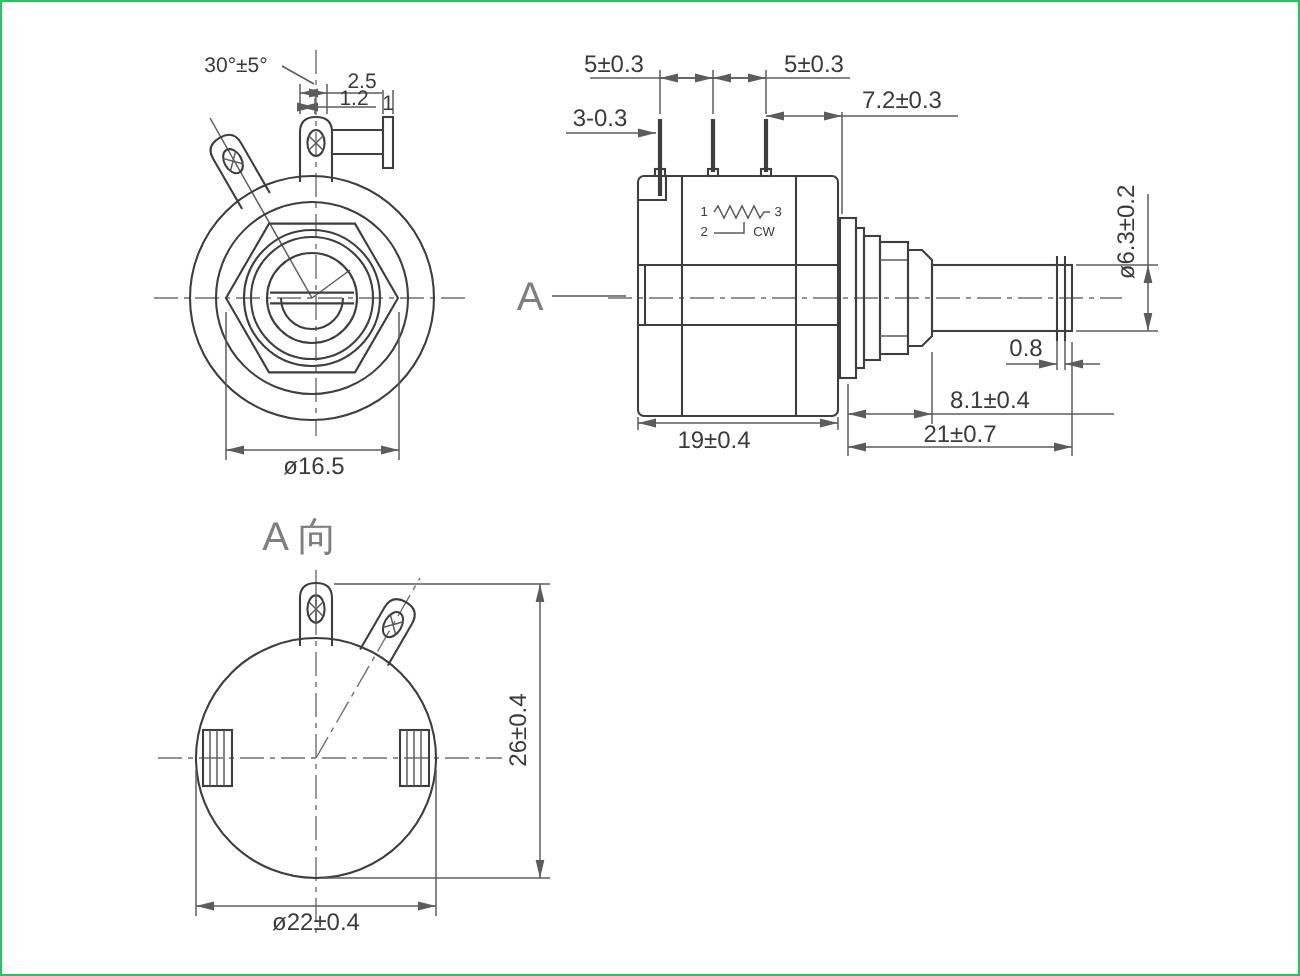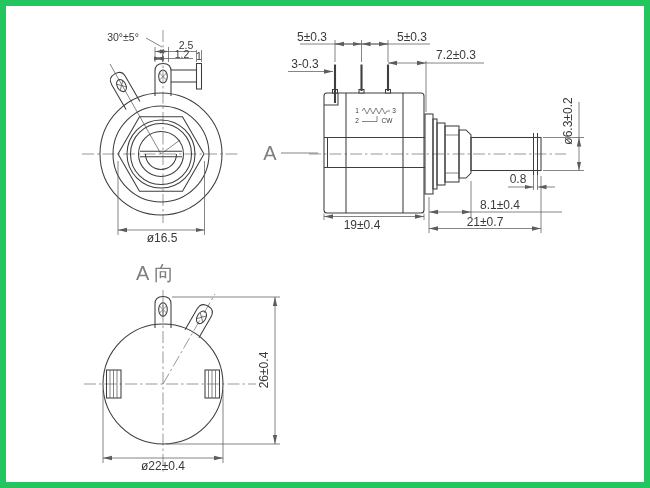--- a/index.html
+++ b/index.html
@@ -1,18 +1,18 @@
 <!DOCTYPE html>
 <html><head>
 <meta charset="utf-8">
 <style>
   html,body{margin:0;padding:0;background:#fff;}
   .canvas{
     position:relative;width:650px;height:488px;background:#ffffff;
-    border:6px solid #22c55e;box-sizing:border-box;overflow:hidden;
+    border:1px solid #22c55e;box-sizing:border-box;overflow:hidden;
     font-family:"Liberation Sans",sans-serif;
   }
   svg{display:block;}
   .ol{fill:none;stroke:#3e3e3e;stroke-width:1.05;stroke-linejoin:miter;}
   .olw{fill:#ffffff;stroke:#3e3e3e;stroke-width:1.05;}
   .pin{stroke:#3e3e3e;stroke-width:2.1;}
   .thin{fill:none;stroke:#5c5c5c;stroke-width:0.75;}
   .dim{fill:none;stroke:#5c5c5c;stroke-width:0.75;}
   .cl{fill:none;stroke:#6f6f6f;stroke-width:0.7;stroke-dasharray:12 3 2.5 3;}
   text{font-family:"Liberation Sans",sans-serif;font-size:12px;fill:#3a3a3a;}

